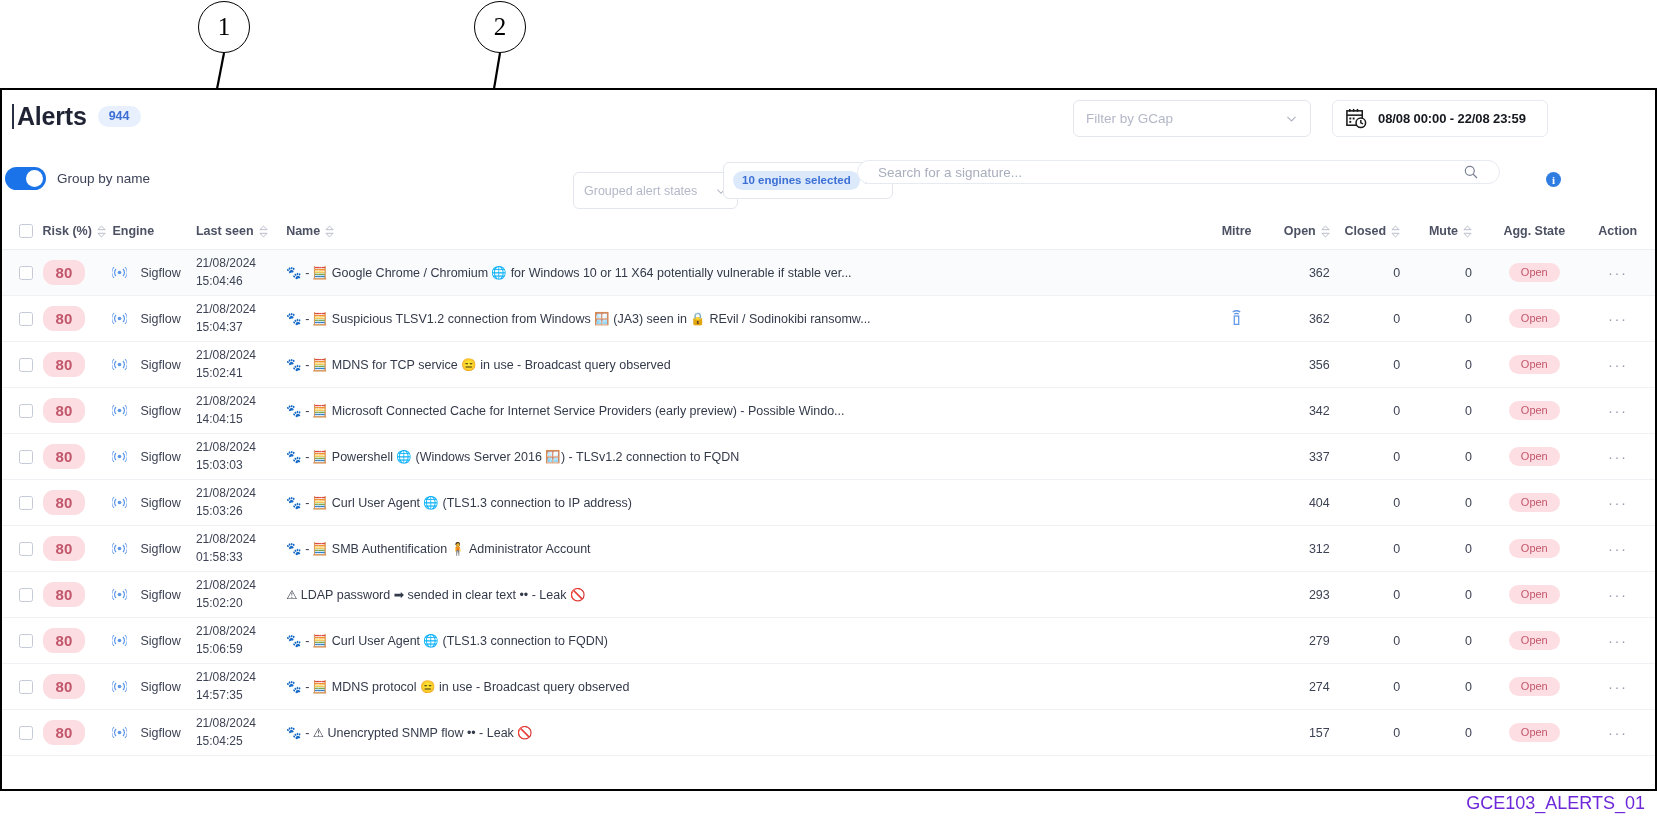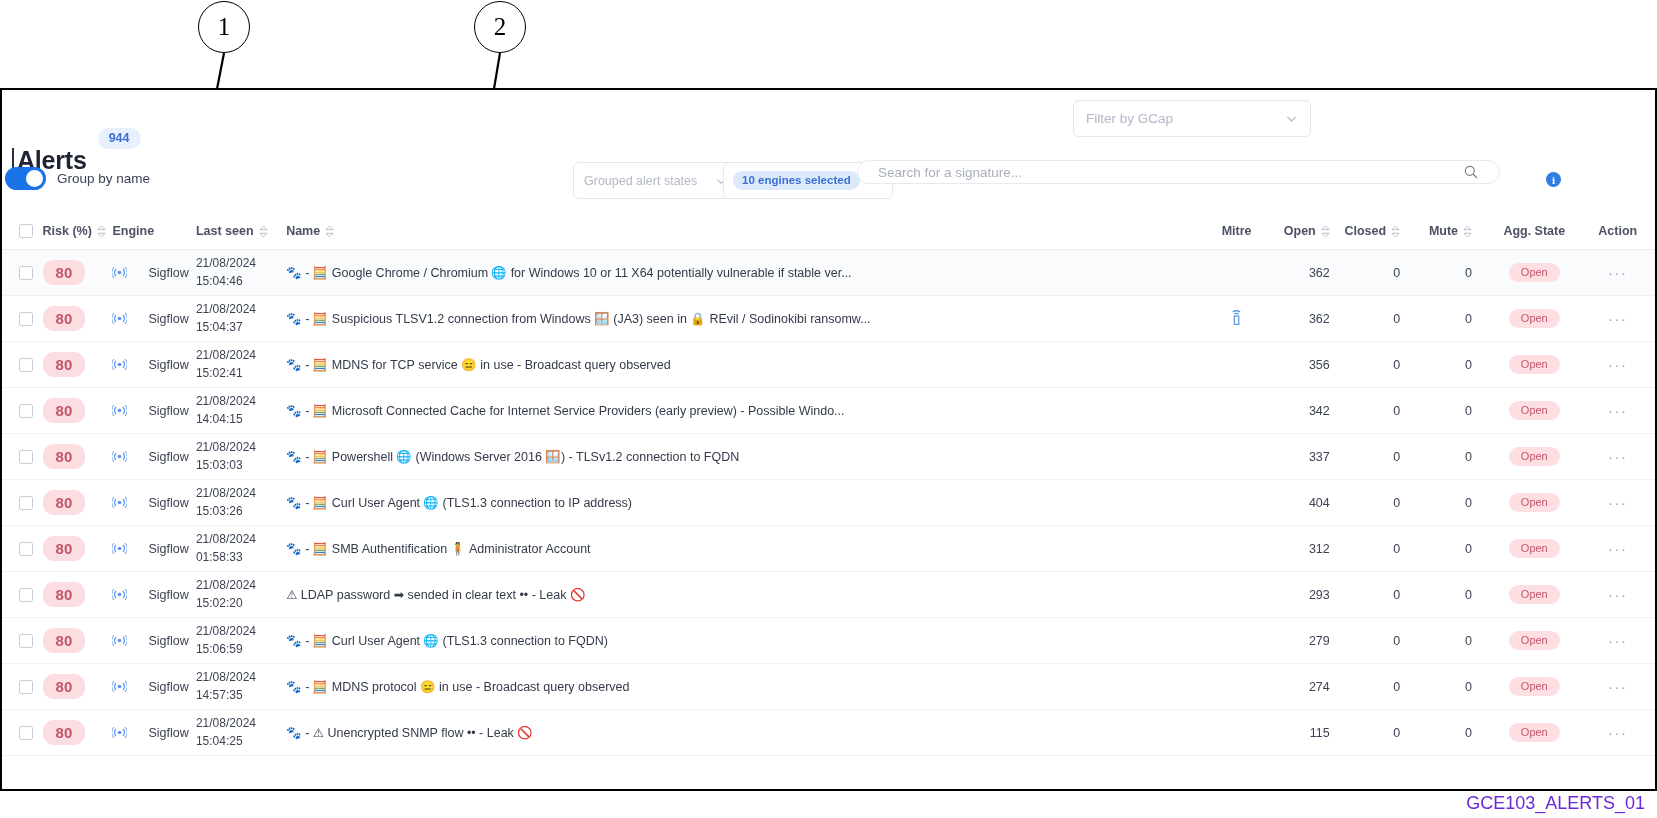--- a/index.html
+++ b/index.html
@@ -25,21 +25,21 @@
     position: absolute; left: 0; top: 88px; width: 1657px; height: 703px;
     border-top: 2.2px solid #000; border-bottom: 2.2px solid #000;
     border-left: 2.2px solid #000; border-right: 2.2px solid #000;
     background: #fff; overflow: hidden;
   }
 
   
   .hdr { position: relative; height: 62px; }
   .title-wrap { position: absolute; left: 10px; top: 14px; display: flex; align-items: center; gap: 11px; }
   .title { font-size: 25px; font-weight: bold; color: #1f2333; letter-spacing: -.2px;
-           border-left: 2px solid #2b2f44; padding-left: 3px; line-height: 1; margin-top: 44px; }
+           border-left: 2px solid #2b2f44; padding-left: 3px; line-height: 1; }
   .count-badge {
     background: #e8f0fe; color: #3b6fd4; font-size: 12.5px; font-weight: bold;
     border-radius: 11px; padding: 4px 11px; line-height: 1;
   }
   .gcap-select {
     position: absolute; left: 1071px; top: 10px; width: 238px; height: 37px;
     border: 1px solid #e3e6ee; border-radius: 6px; background: #fff;
     display: flex; align-items: center; padding: 0 12px; justify-content: space-between;
   }
   .gcap-select span { font-size: 13.5px; color: #b3b8c8; }
@@ -52,21 +52,21 @@
 
   
   .ctrls { position: relative; height: 62px; }
   .toggle-wrap { position: absolute; left: 3px; top: 15px; display: flex; align-items: center; gap: 11px; }
   .toggle { width: 41px; height: 23px; border-radius: 12px; background: #1a73e8; position: relative; }
   .toggle::after { content: ""; position: absolute; right: 3px; top: 3px; width: 17px; height: 17px;
                    border-radius: 50%; background: #fff; }
   .toggle-label { font-size: 13.5px; color: #3c4257; }
 
   .states-select {
-    position: absolute; left: 571px; top: 10px; width: 165px; height: 37px;
+    position: absolute; left: 571px; top: 20px; width: 165px; height: 37px;
     border: 1px solid #e3e6ee; border-radius: 6px; background: #fff;
     display: flex; align-items: center; padding: 7px 10px; justify-content: space-between;
   }
   .states-select span { font-size: 12.5px; color: #b3b8c8; }
   .engines-select {
     position: absolute; left: 721px; top: 10px; width: 170px; height: 37px;
     border: 1px solid #e3e6ee; border-radius: 6px; background: #fff;
     display: flex; align-items: center; padding: 0 9px; 
   }
   .chip { background: #dce9fb; color: #3b6fd4; font-size: 11.5px; font-weight: bold;
@@ -104,21 +104,21 @@
   .c-closed { width: 66px; text-align: right; padding-right: 18px; }
   .c-mute   { width: 62px; text-align: right; padding-right: 16px; }
   .c-agg    { width: 82px; text-align: center; }
   .c-action { width: 66px; text-align: center; }
 
   .chkbox { width: 14px; height: 14px; border: 1.4px solid #c6cad6; border-radius: 2.5px; background: #fff; display: block; }
   .risk-pill {
     display: inline-block; background: #fbdde2; color: #c2566a; font-size: 15px; font-weight: bold;
     border-radius: 11px; padding: 5px 13px; line-height: 1;
   }
-  .engine-cell { display: flex; align-items: center; gap: 21px; }
+  .engine-cell { display: flex; align-items: center; gap: 13px; }
   .engine-cell .etext { font-size: 12.5px; color: #3d4354; }
   .seen-cell { line-height: 1.45; font-size: 12px; color: #3d4354; white-space: nowrap; }
   .name-cell { display: flex; align-items: center; gap: 0; font-size: 12.5px; color: #333a4a;
                white-space: nowrap; overflow: hidden; text-overflow: ellipsis; }
   .open-pill {
     display: inline-block; background: #fcdee3; color: #c2566a; font-size: 11px;
     border-radius: 10px; padding: 4px 12px; line-height: 1;
   }
   .dots { color: #9aa0b0; font-size: 15px; letter-spacing: 1.5px; }
 
@@ -150,20 +150,35 @@
         <div class="count-badge">944</div>
       </div>
 
       <div class="gcap-select">
         <span>Filter by GCap</span>
         <svg width="13" height="13" viewBox="0 0 16 16">
           <path d="M3 6 L8 11 L13 6" fill="none" stroke="#aeb3c2" stroke-width="1.4"></path>
         </svg>
       </div>
 
+      <div class="date-box">
+        <svg width="23" height="23" viewBox="0 0 24 24">
+          <rect x="2" y="4" width="16" height="15" fill="none" stroke="#1a1a1a" stroke-width="1.6"></rect>
+          <line x1="2" y1="8.5" x2="18" y2="8.5" stroke="#1a1a1a" stroke-width="1.6"></line>
+          <line x1="5" y1="2" x2="5" y2="5" stroke="#1a1a1a" stroke-width="1.6"></line>
+          <line x1="9" y1="2" x2="9" y2="5" stroke="#1a1a1a" stroke-width="1.6"></line>
+          <line x1="13" y1="2" x2="13" y2="5" stroke="#1a1a1a" stroke-width="1.6"></line>
+          <rect x="4.5" y="11" width="2" height="2" fill="#1a1a1a"></rect>
+          <rect x="8" y="11" width="2" height="2" fill="#1a1a1a"></rect>
+          <rect x="4.5" y="14.5" width="2" height="2" fill="#1a1a1a"></rect>
+          <circle cx="16.5" cy="16.5" r="5" fill="#fff" stroke="#1a1a1a" stroke-width="1.6"></circle>
+          <path d="M16.5 13.5 L16.5 16.5 L18.8 17.7" fill="none" stroke="#1a1a1a" stroke-width="1.5"></path>
+        </svg>
+        <span class="dtext">08/08 00:00 - 22/08 23:59</span>
+      </div>
     </div>
 
     <div class="ctrls">
       <div class="toggle-wrap">
         <div class="toggle"></div>
         <div class="toggle-label">Group by name</div>
       </div>
 
       <div class="states-select">
         <span>Grouped alert states</span>
@@ -687,21 +702,21 @@
     <td class="c-seen">
       <div class="seen-cell">
         <div>21/08/2024</div>
         <div>15:04:25</div>
       </div>
     </td>
     <td class="c-name">
       <div class="name-cell">🐾 - ⚠ Unencrypted SNMP flow •• - Leak 🚫</div>
     </td>
     <td class="c-mitre"></td>
-    <td class="c-open">115</td>
+    <td class="c-open">157</td>
     <td class="c-closed">0</td>
     <td class="c-mute">0</td>
     <td class="c-agg">
       <span class="open-pill">Open</span>
     </td>
     <td class="c-action">
       <span class="dots">···</span>
     </td>
   </tr>
         </tbody>

